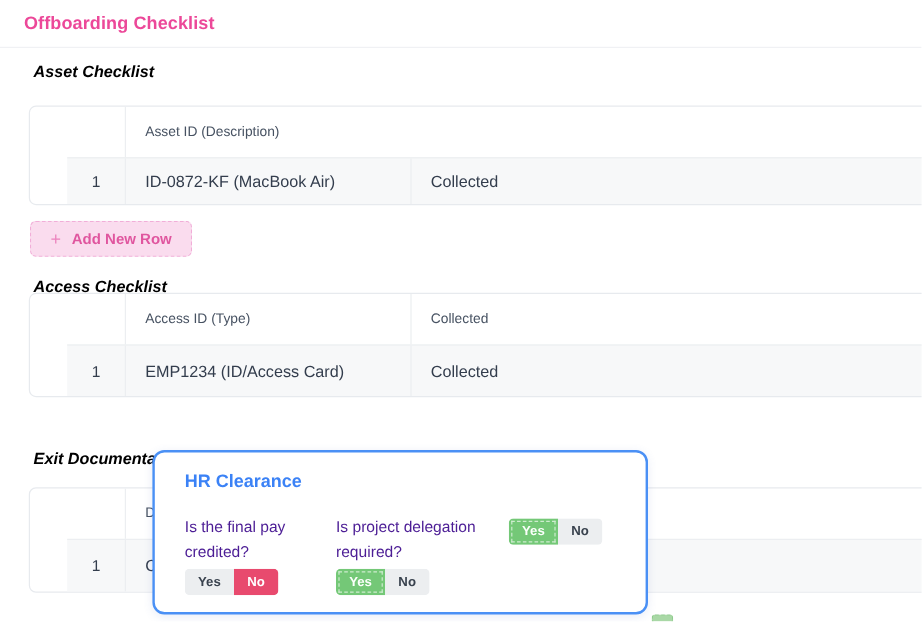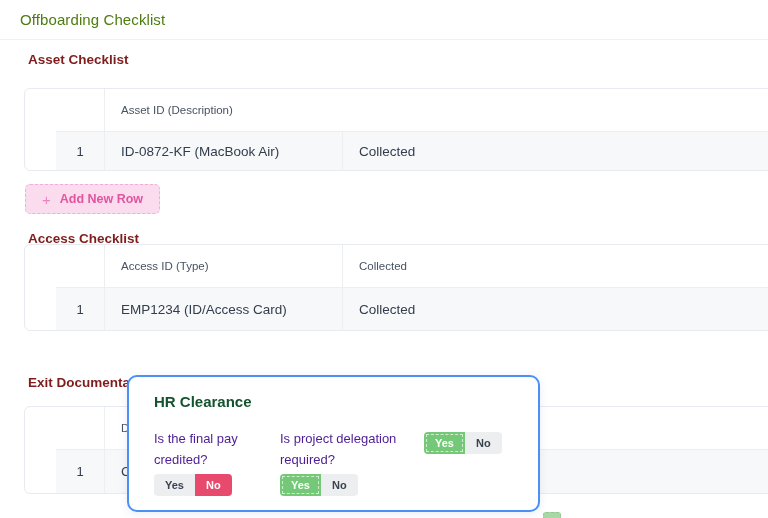--- a/index.html
+++ b/index.html
@@ -5,29 +5,29 @@
   html,body { margin:0; padding:0; }
   body {
     width:768px; height:518px;
     position:relative; overflow:hidden;
     background:#ffffff;
     font-family:"Liberation Sans", sans-serif;
     color:#333d4d;
   }
   .page-title {
     position:absolute; left:20px; top:11px;
-    font-size:15px; font-weight:normal; color:#4d7c0f; letter-spacing:.1px;
+    font-size:15px; font-weight:bold; color:#ec4899; letter-spacing:.1px;
   }
   .top-divider {
     position:absolute; top:39px; left:0; width:768px; height:0;
     border-top:1px solid #f0f1f4;
   }
   .section-heading {
     position:absolute; left:28px;
-    font-size:13.5px; font-weight:bold; color:#7f1d1d;
+    font-size:13.5px; font-weight:bold; color:#000000;font-style:italic;
   }
   #asset-heading  { top:52px; }
   #access-heading { top:231px; }
   #exit-heading   { top:375px; z-index:1; }
 
   .data-table {
     position:absolute; left:24px; width:718px;
     background:#ffffff;
     border:1px solid #e7eaee; border-radius:6px;
     overflow:hidden; z-index:1;padding-left:31px;
@@ -68,21 +68,21 @@
 
   .modal {
     position:absolute; left:127px; top:375px; width:409px; height:133px;
     background:#ffffff;
     border:2px solid #4a90f5; border-radius:10px;
     box-shadow:0 2px 8px rgba(70,110,190,.12);
     z-index:10;
   }
   .modal-title {
     position:absolute; left:25px; top:16px;
-    font-size:15px; font-weight:bold; color:#14532d;
+    font-size:15px; font-weight:bold; color:#3b82f6;
   }
   .questions { position:absolute; left:25px; top:51px; right:6px; display:flex; }
   .q-col  { box-sizing:border-box; }
   .q-col1 { width:126px; }
   .q-col2 { width:144px; }
   .q-col3 { flex:1; }
   .q-label { font-size:13px; line-height:21px; color:#4c1d95; max-width:122px; }
   .toggle {
     margin-top:4px; display:inline-flex;
     border-radius:4px; overflow:hidden;

